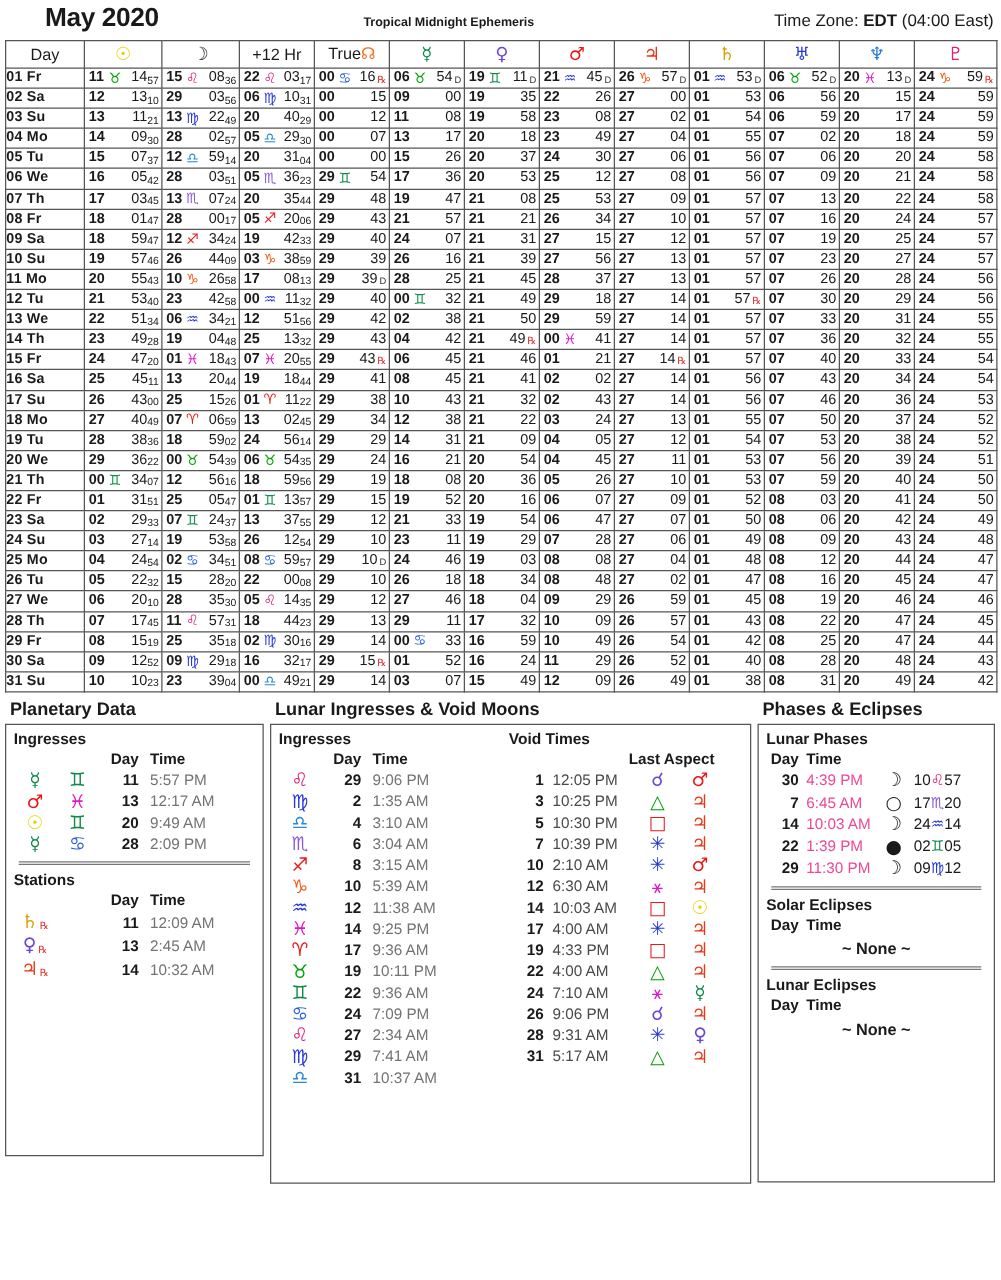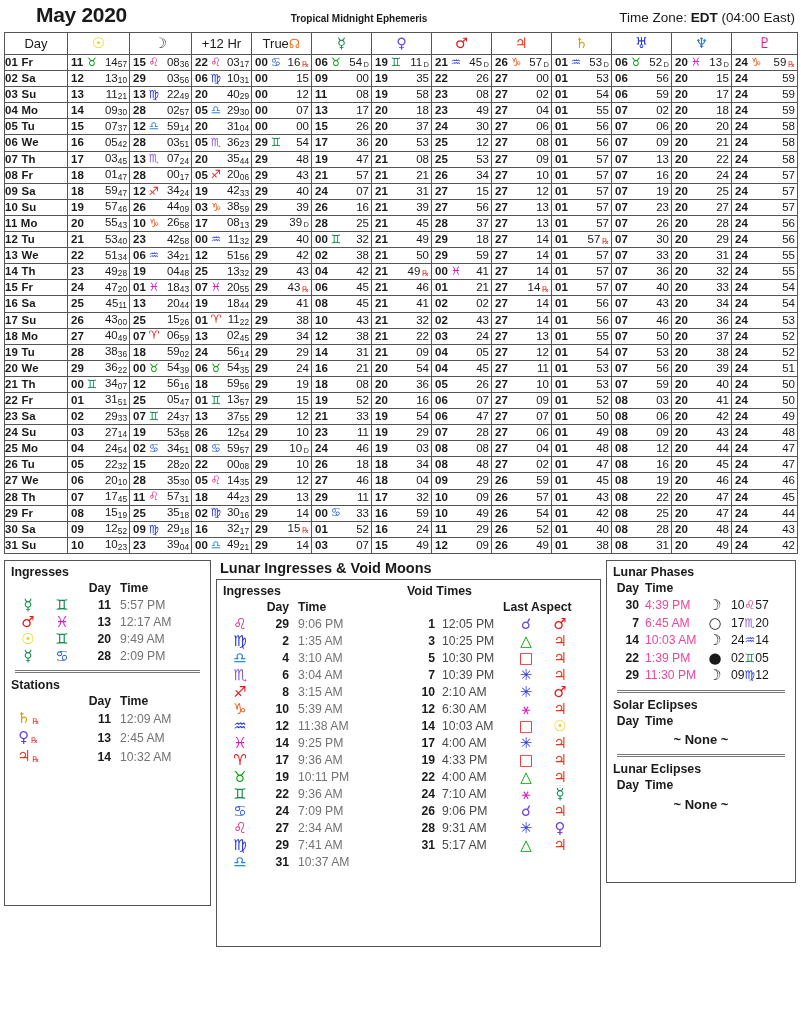--- a/index.html
+++ b/index.html
@@ -111,21 +111,21 @@
     font-size: 14.5px; font-weight: bold;
     padding: 0 0 3px 4px;
   }
   .panel-box {
     border: 1.5px solid #555;
     background: #fff;
     padding: 4px 6px 6px 6px;
   }
   .panel-pd .panel-box { height: 346px; }
   .panel-li .panel-box { height: 368px; }
-  .panel-pe .panel-box { height: 323px; }
+  .panel-pe .panel-box { height: 367px; }
   .sect-title { font-size: 12.4px; font-weight: bold; margin: 0 0 1px 0; }
   .dt-head { font-size: 12.2px; font-weight: bold; }
 
   .divider2 {
     border-top: 1.2px solid #777;
     border-bottom: 1.2px solid #777;
     height: 3px; margin: 5px 4px 5px 4px;
   }
   .none-txt { text-align: center; font-size: 13px; font-weight: bold; padding: 2px 0; }
 
@@ -2900,20 +2900,21 @@
               </div>
             </td>
           </tr>
         </tbody>
     </table>
   </div>
 
   <div class="panels">
 
     <div class="panel-pd">
+      <div class="panel-head">Planetary Data</div>
       <div class="panel-box">
         <div class="sect-title">Ingresses</div>
         <div class="ing-row">
           <span class="ing-sym1"></span>
           <span class="ing-sym2"></span>
           <span class="ing-day dt-head">Day</span>
           <span class="ing-time dt-head" style="color:#1a1a1a">Time</span>
         </div>
         <div id="pd-ingress-rows">
             <div class="ing-row">
@@ -3153,20 +3154,21 @@
                   <span class="void-asp c-tau">△</span>
                   <span class="void-pl c-jup">♃</span>
                 </div>
               </div>
           </div>
         </div>
       </div>
     </div>
 
     <div class="panel-pe">
+      <div class="panel-head">Phases &amp; Eclipses</div>
       <div class="panel-box">
         <div class="sect-title">Lunar Phases</div>
         <div class="ph-row">
           <span class="ph-day dt-head">Day</span>
           <span class="ph-time dt-head" style="color:#1a1a1a">Time</span>
         </div>
         <div id="phase-rows">
             <div class="ph-row">
               <span class="ph-day">30</span>
               <span class="ph-time">4:39 PM</span>

